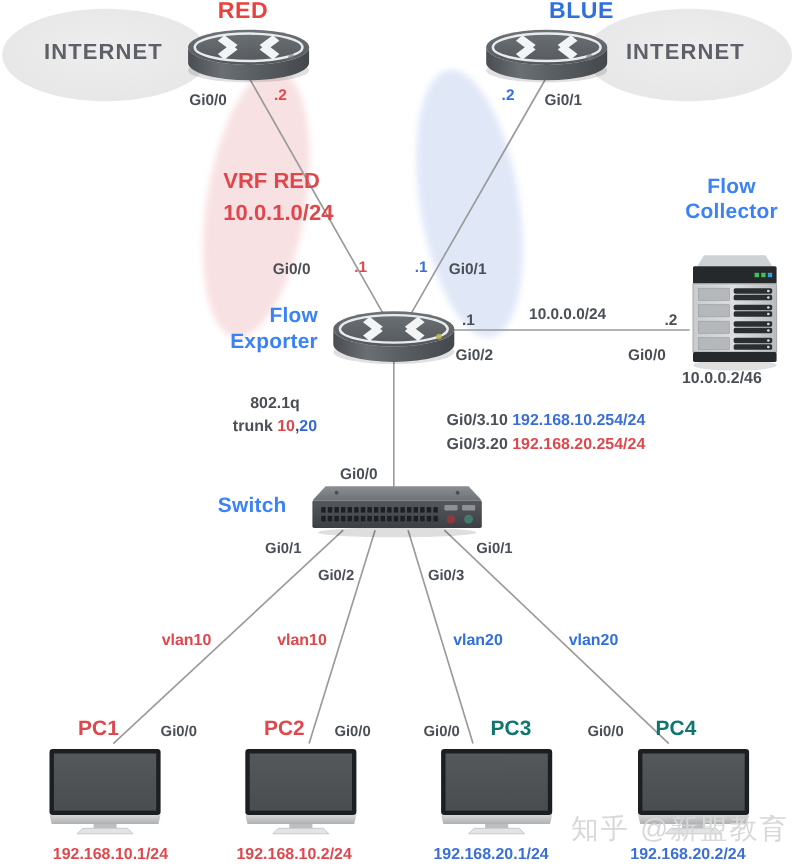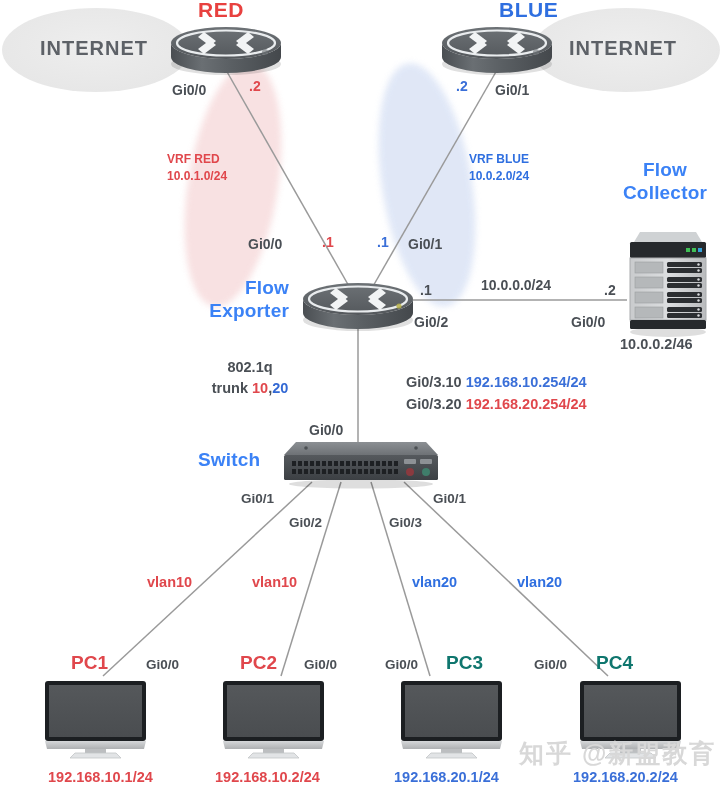--- a/index.html
+++ b/index.html
@@ -13,36 +13,36 @@
   .lbl{position:absolute;white-space:nowrap;line-height:1.05;}
   .gi{font-size:14px;font-weight:600;color:#4a4f55;}
   .ip-red{color:#e0474c;}
   .ip-blue{color:#3a6fd8;}
   .bold-red{font-weight:bold;color:#e0474c;}
   .bold-blue{font-weight:bold;color:#3268d4;}
   .hdr-red{font-size:21px;font-weight:bold;color:#e8413f;letter-spacing:.5px;}
   .hdr-blue{font-size:21px;font-weight:bold;color:#2f6fe0;letter-spacing:.5px;margin-left:33px;}
   .dev{font-size:19px;font-weight:bold;color:#3b82f6;letter-spacing:.2px;}
   .net-lbl{font-size:20px;font-weight:bold;color:#5d6167;letter-spacing:1px;}
-  .vrf{font-size:12px;font-weight:bold;line-height:1.45;}
+  .vrf{font-size:20px;font-weight:bold;line-height:1.45;margin-left:36px;}
   .vrf.red{color:#e0474c;}
   .vrf.blue{color:#2f6fe0;}
   .small{font-size:13.5px;font-weight:600;color:#4a4f55;}
   .ipline{font-size:14.5px;font-weight:600;}
   .vlan{font-size:14.5px;font-weight:bold;}
   .vlan.red{color:#e0474c;}
   .vlan.blue{color:#2f6fe0;}
   .pcname{font-size:19px;font-weight:bold;}
   .pcname.red{color:#e0474c;}
   .pcname.blue{color:#0f766e;}
   .subif{font-size:14.5px;font-weight:bold;color:#4a4f55;line-height:1.5;}
   .trunk{font-size:14.5px;font-weight:bold;color:#4a4f55;line-height:1.45;text-align:center;}
   .dotnum{font-size:14px;font-weight:600;}
   .watermark{
-    position:absolute;font-size:25px;font-weight:bold;color:#d8d8d8;
+    position:absolute;font-size:25px;font-weight:normal;color:#d8d8d8;
     letter-spacing:2px;user-select:none;
   }
   
   .icon{position:absolute;}
   .router-wrap{position:absolute;}
   .pc-wrap{position:absolute;}
   .srv-wrap{position:absolute;}
   .sw-wrap{position:absolute;}
 </style>
 </head>
@@ -309,24 +309,20 @@
 
   <div class="lbl gi" style="left:172px;top:83px;">Gi0/0</div>
   <div class="lbl dotnum ip-red" style="left:249px;top:79px;">.2</div>
   <div class="lbl dotnum ip-blue" style="left:456px;top:79px;">.2</div>
   <div class="lbl gi" style="left:495px;top:83px;">Gi0/1</div>
 
   <div class="lbl vrf red" style="left:167px;top:151px;">
     <span>VRF RED</span><br>
     <span>10.0.1.0/24</span>
   </div>
-  <div class="lbl vrf blue" style="left:469px;top:151px;">
-    <span>VRF BLUE</span><br>
-    <span>10.0.2.0/24</span>
-  </div>
 
   <div class="lbl dev" style="left:612px;top:158px;text-align:center;width:106px;line-height:1.22;">
     <span>Flow</span><br>
     <span>Collector</span>
   </div>
 
   <div class="lbl gi" style="left:248px;top:237px;">Gi0/0</div>
   <div class="lbl dotnum ip-red" style="left:322px;top:235px;">.1</div>
   <div class="lbl dotnum ip-blue" style="left:377px;top:235px;">.1</div>
   <div class="lbl gi" style="left:408px;top:237px;">Gi0/1</div>

